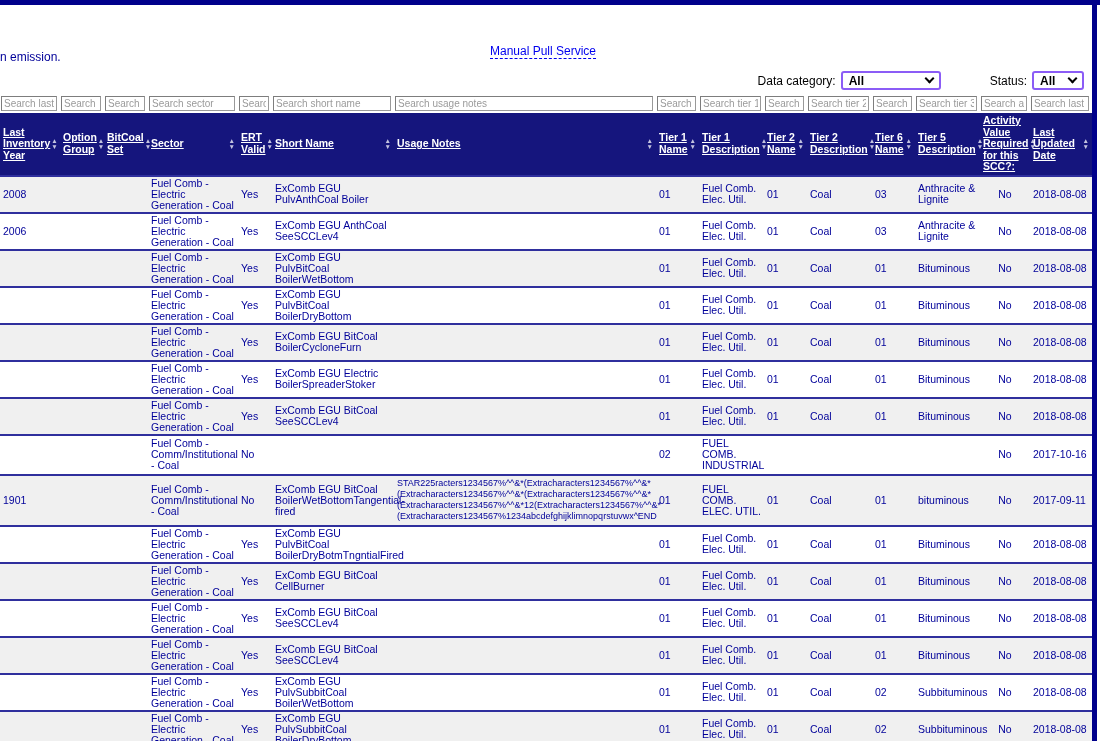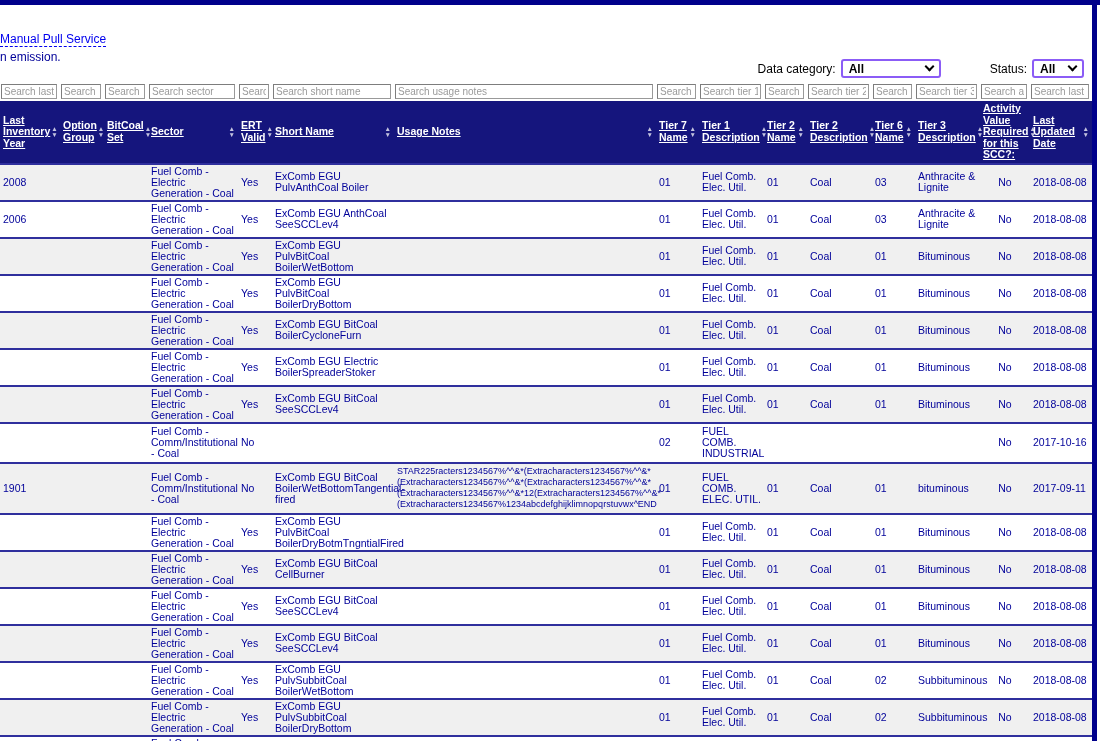--- a/index.html
+++ b/index.html
@@ -11,21 +11,21 @@
     --c-link:#0000ee;
   }
   *{box-sizing:border-box;}
   html,body{margin:0;padding:0;}
   body{
     width:1100px;height:741px;overflow:hidden;position:relative;
     background:#ffffff;font-family:"Liberation Sans",sans-serif;
   }
   .topbar{height:5px;background:var(--c-topbar);width:1100px;}
   .right-border{position:absolute;top:0;right:3px;width:5px;height:741px;background:var(--c-topbar);}
-  .linkrow{margin-top:24px;height:15px;text-align:left;padding-right:14px;}
+  .linkrow{margin-top:36px;height:15px;text-align:center;padding-right:14px;}
   .mps-link{color:var(--c-link);font-size:12px;border-bottom:1px dashed var(--c-link);cursor:pointer;text-decoration:none;}
   .partial-text{position:absolute;left:0px;top:50px;font-size:12px;color:var(--c-celltext);}
   .controls{margin-top:15px;height:19px;display:flex;justify-content:flex-end;align-items:center;padding-right:16px;font-size:12px;color:#000;}
   .controls .lbl{margin-right:5px;padding-left:35px;}
   .selectbox{border:2px solid #8b5cf6;border-radius:3px;background:#fff;height:19px;display:flex;align-items:center;padding:0 6px;font-weight:bold;font-size:12px;color:#000;}
   .selectbox.wide{width:100px;margin-right:14px;}
   .selectbox.narrow{width:52px;}
   .chev{width:7px;height:7px;border-right:2px solid #000;border-bottom:2px solid #000;transform:rotate(45deg);margin-left:auto;margin-top:-4px;}
   table.scc{width:1092px;table-layout:fixed;border-collapse:collapse;margin-top:3px;}
   tr.filter-row td{padding:0 1px 2px 1px;background:#fff;vertical-align:bottom;}
@@ -169,21 +169,21 @@
           <div class="hwrap">
             <span class="hlabel">Usage Notes</span>
             <span class="sort">
               <span>▲</span>
               <span>▼</span>
             </span>
           </div>
         </th>
         <th>
           <div class="hwrap">
-            <span class="hlabel">Tier 7 Name</span>
+            <span class="hlabel">Tier 1 Name</span>
             <span class="sort">
               <span>▲</span>
               <span>▼</span>
             </span>
           </div>
         </th>
         <th>
           <div class="hwrap">
             <span class="hlabel">Tier 1 Description</span>
             <span class="sort">
@@ -214,21 +214,21 @@
           <div class="hwrap">
             <span class="hlabel">Tier 6 Name</span>
             <span class="sort">
               <span>▲</span>
               <span>▼</span>
             </span>
           </div>
         </th>
         <th>
           <div class="hwrap">
-            <span class="hlabel">Tier 3 Description</span>
+            <span class="hlabel">Tier 5 Description</span>
             <span class="sort">
               <span>▲</span>
               <span>▼</span>
             </span>
           </div>
         </th>
         <th>
           <div class="hwrap">
             <span class="hlabel">Activity Value Required for this SCC?:</span>
             <span class="sort">

